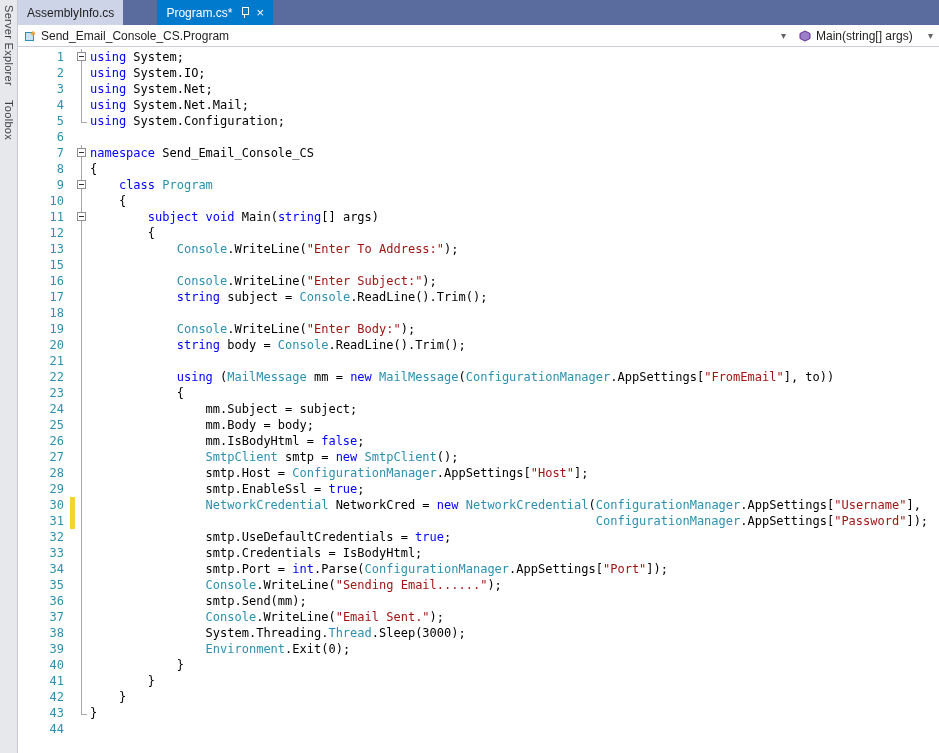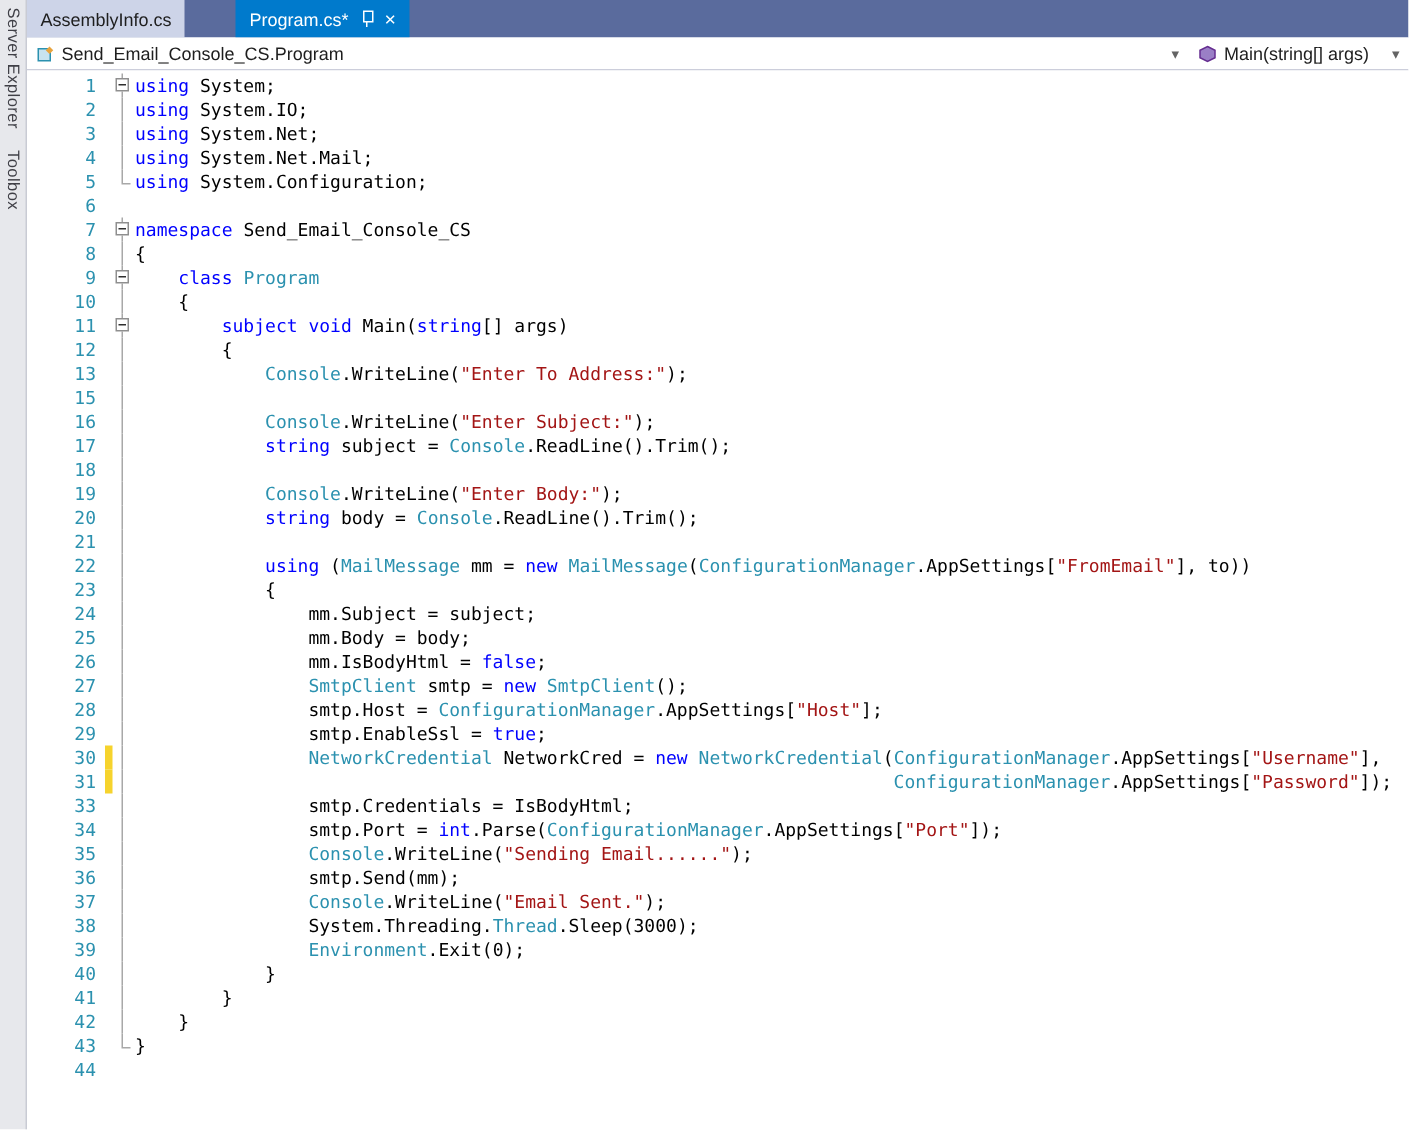--- a/index.html
+++ b/index.html
@@ -279,20 +279,26 @@
             <div class="fold line"></div>
             <div class="code"><span class="tok-p">                </span><span class="tok-t">NetworkCredential</span><span class="tok-p"> NetworkCred = </span><span class="tok-k">new</span><span class="tok-p"> </span><span class="tok-t">NetworkCredential</span><span class="tok-p">(</span><span class="tok-t">ConfigurationManager</span><span class="tok-p">.AppSettings[</span><span class="tok-s">"Username"</span><span class="tok-p">],</span></div>
           </div>
           <div class="row">
             <div class="num">31</div>
             <div class="chg on"></div>
             <div class="fold line"></div>
             <div class="code"><span class="tok-p">                                                                      </span><span class="tok-t">ConfigurationManager</span><span class="tok-p">.AppSettings[</span><span class="tok-s">"Password"</span><span class="tok-p">]);</span></div>
           </div>
           <div class="row">
+            <div class="num">32</div>
+            <div class="chg"></div>
+            <div class="fold line"></div>
+            <div class="code"><span class="tok-p">                smtp.UseDefaultCredentials = </span><span class="tok-k">true</span><span class="tok-p">;</span></div>
+          </div>
+          <div class="row">
             <div class="num">33</div>
             <div class="chg"></div>
             <div class="fold line"></div>
             <div class="code"><span class="tok-p">                smtp.Credentials = IsBodyHtml;</span></div>
           </div>
           <div class="row">
             <div class="num">34</div>
             <div class="chg"></div>
             <div class="fold line"></div>
             <div class="code"><span class="tok-p">                smtp.Port = </span><span class="tok-k">int</span><span class="tok-p">.Parse(</span><span class="tok-t">ConfigurationManager</span><span class="tok-p">.AppSettings[</span><span class="tok-s">"Port"</span><span class="tok-p">]);</span></div>

